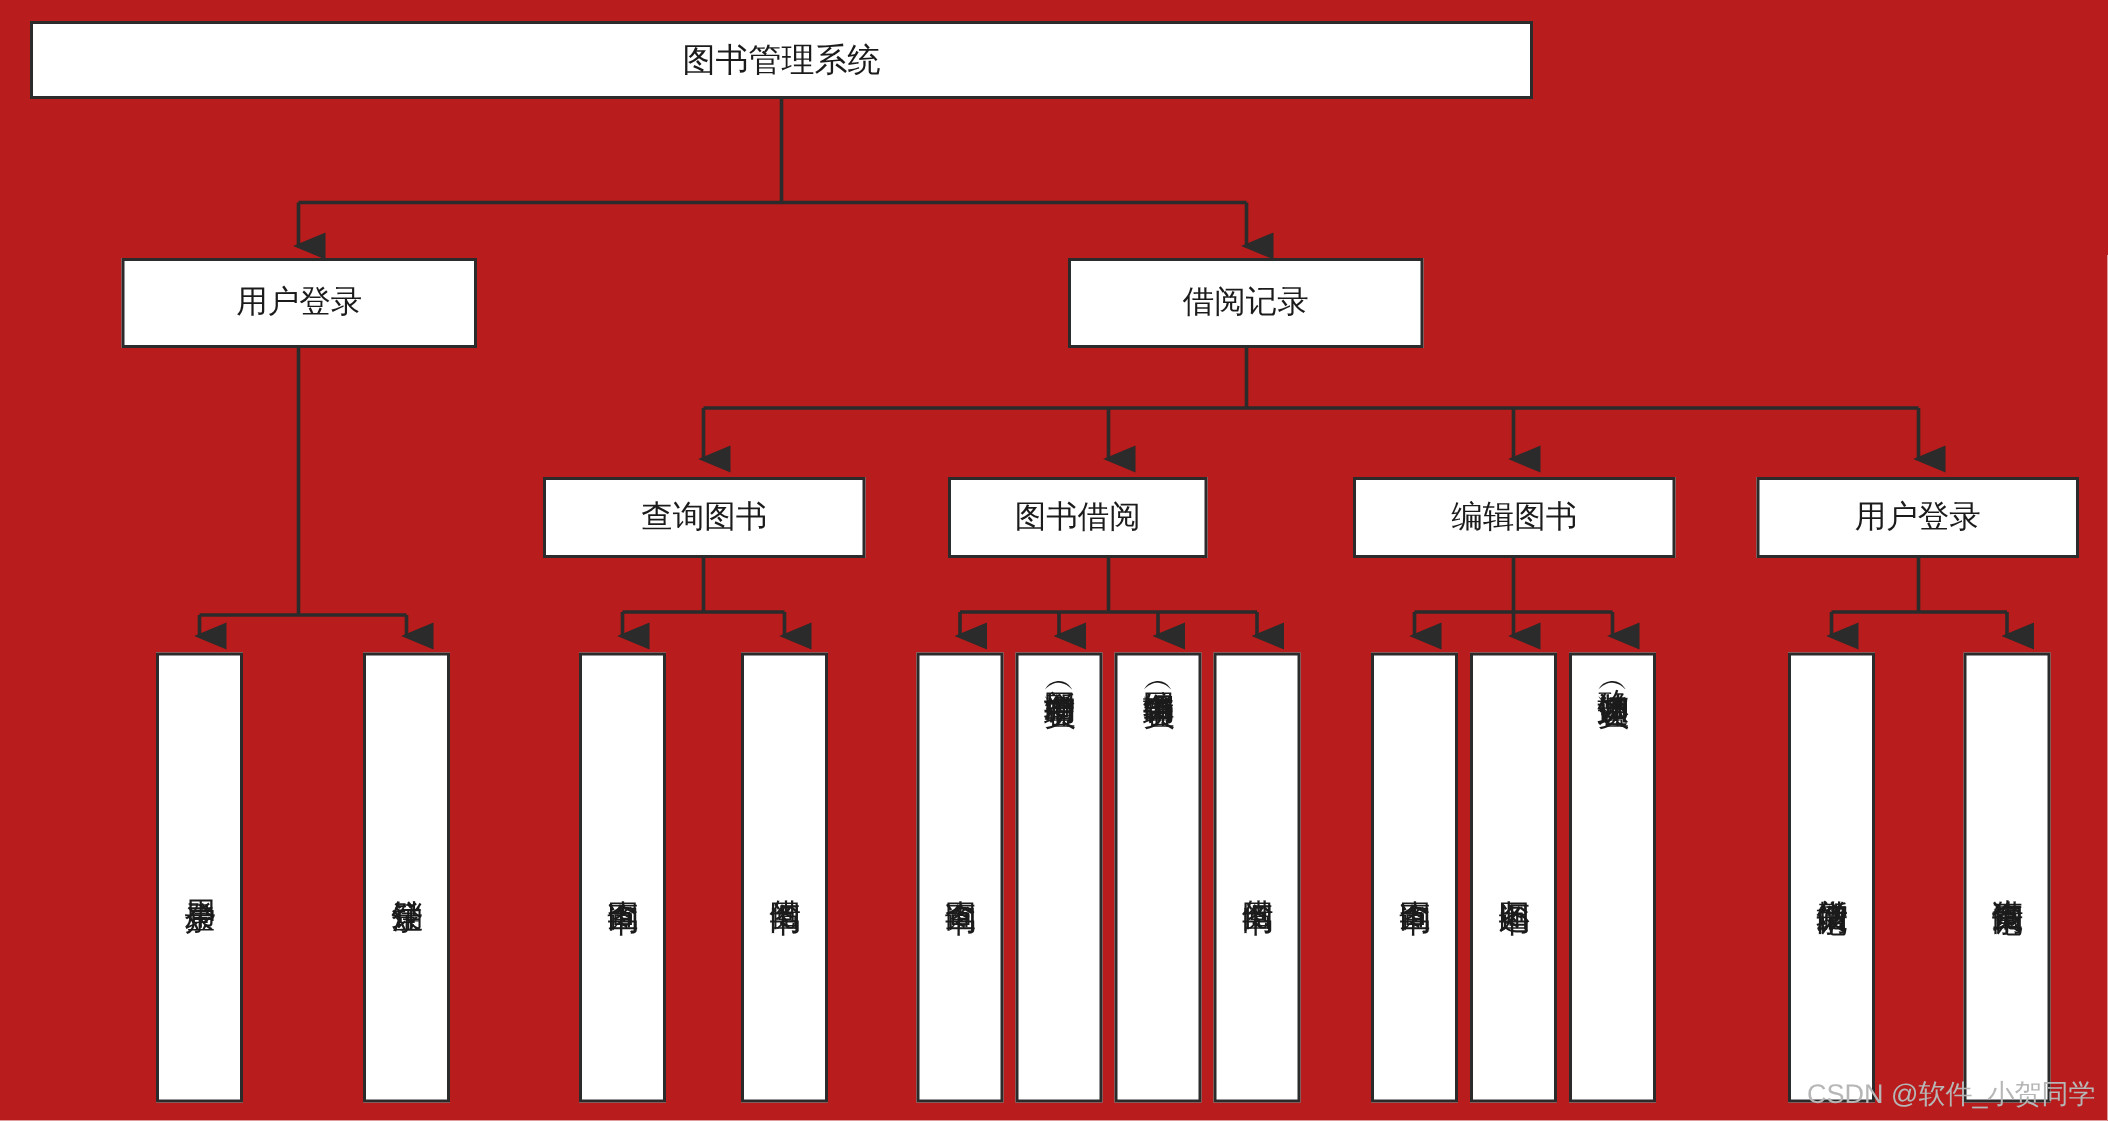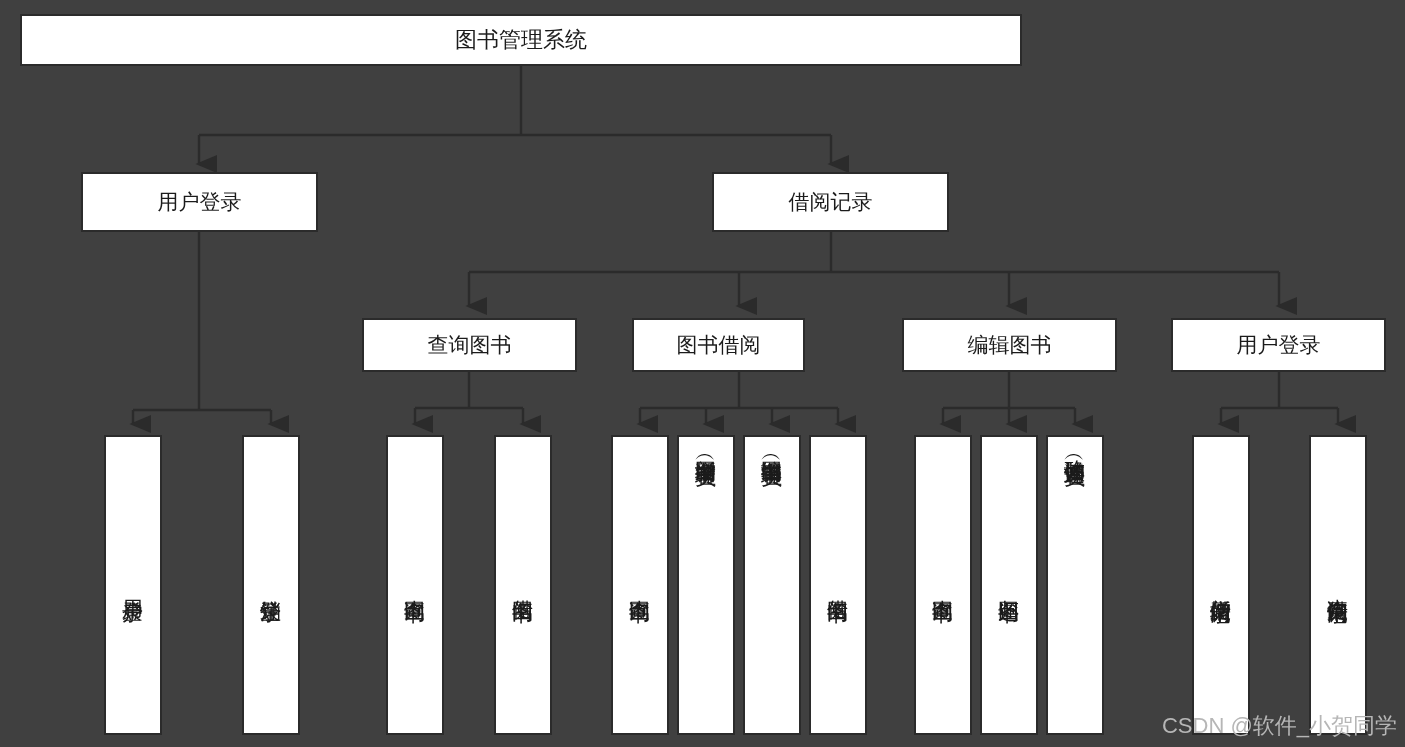--- a/index.html
+++ b/index.html
@@ -8,21 +8,21 @@
     padding: 0;
     background: #ffffff;
   }
   body {
     font-family: "Liberation Sans", "DejaVu Sans", sans-serif;
   }
   #diagram-canvas {
     position: relative;
     width: 1405px;
     height: 747px;
-    background: #404040;
+    background: #b91c1c;
     overflow: hidden;
   }
   svg.connectors {
     position: absolute;
     left: 0;
     top: 0;
     width: 1405px;
     height: 747px;
     pointer-events: none;
   }
@@ -63,21 +63,21 @@
     writing-mode: vertical-rl;
     text-orientation: upright;
     font-size: 21px;
     letter-spacing: 1px;
     line-height: 1;
   }
   .watermark {
     position: absolute;
     right: 8px;
     bottom: 6px;
-    font-size: 22px;
+    font-size: 18px;
     color: #b6b6b6;
     white-space: nowrap;
     user-select: none;
   }
 </style>
 </head>
 <body>
 
 <div id="diagram-canvas">
 

